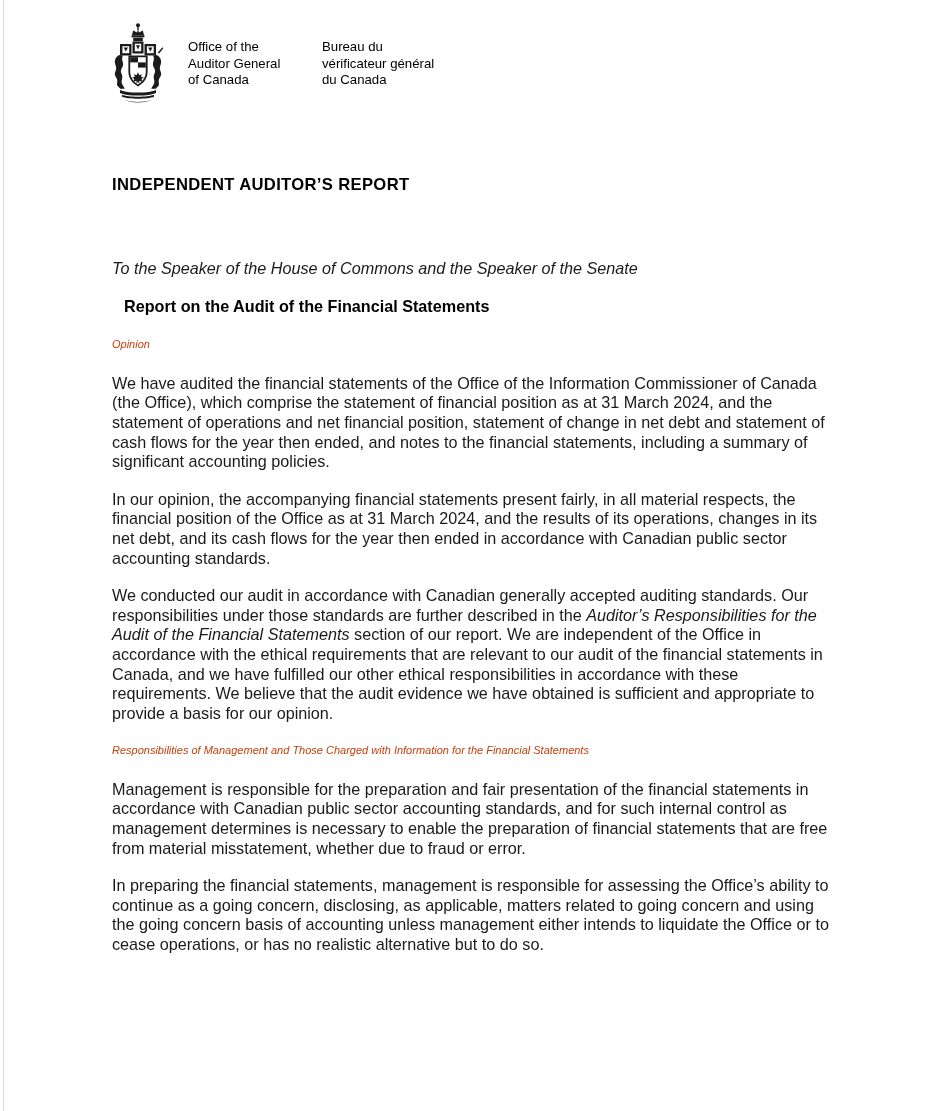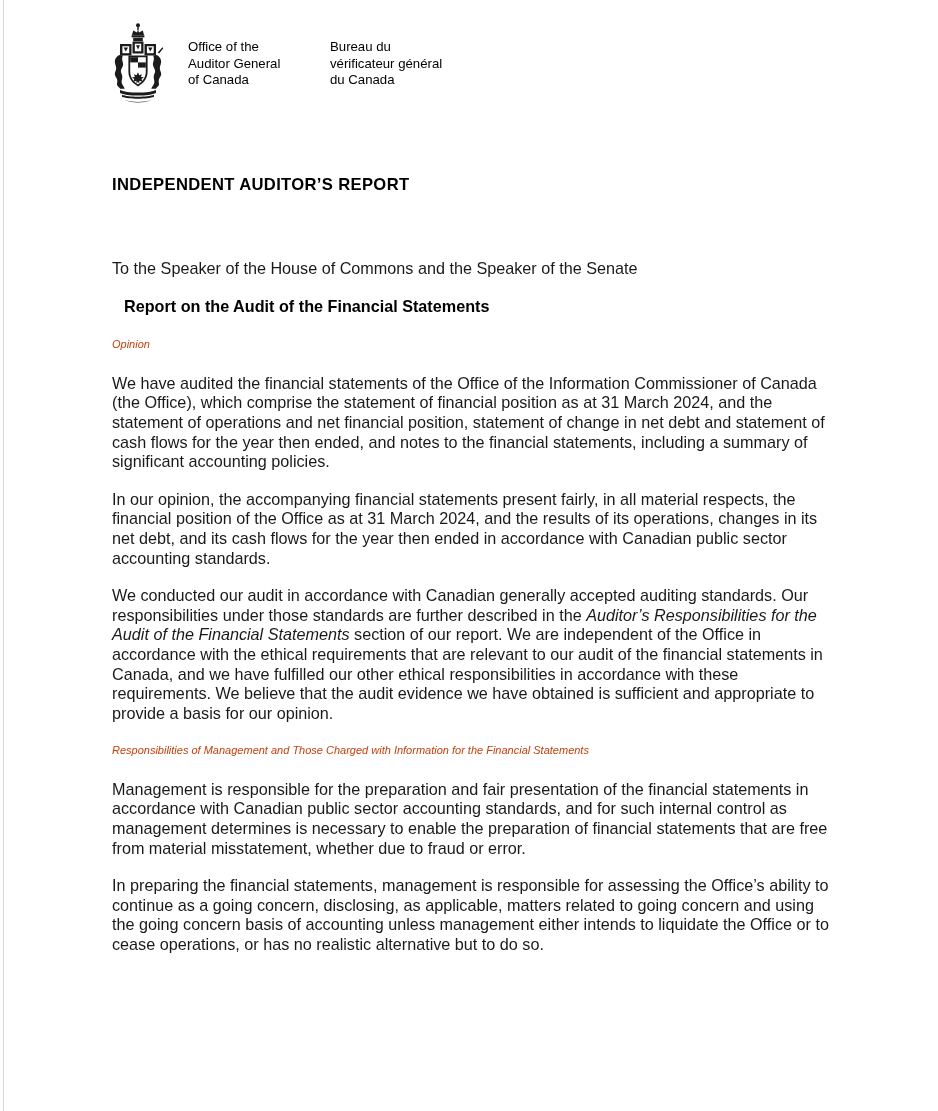--- a/index.html
+++ b/index.html
@@ -44,30 +44,29 @@
     height: 84px;
     flex: 0 0 auto;
     margin-right: 18px;
   }
   .coat-of-arms svg { display: block; width: 64px; height: 84px; }
 
   .wordmark {
     display: flex;
     align-items: flex-start;
     padding-top: 17px;
-    gap: 28px;
   }
   .wordmark-col {
     font-size: 13.2px;
     line-height: 16.5px;
     color: #000000;
     white-space: pre-line;
   }
   .wordmark-col.en { width: 114px; }
-  .wordmark-col.fr { width: 170px; }
+  .wordmark-col.fr { width: 170px; margin-left: 20px; }
 
   
   .doc {
     position: absolute;
     left: 112px;
     top: 175px;
     width: 718px;
   }
   .doc-title {
     font-size: 16.6px;
@@ -76,21 +75,21 @@
     color: #000000;
     margin: 0 0 64px 0;
     line-height: 20px;
   }
   p.para {
     font-size: 16.2px;
     line-height: 19.6px;
     margin: 0 0 18px 0;
     color: #1a1a1a;
   }
-  p.addressee { margin-bottom: 18px; }
+  p.addressee { margin-bottom: 18px; font-style: italic; }
   h2.sub-bold {
     font-size: 16.2px;
     font-weight: bold;
     line-height: 19.6px;
     margin: 0 0 19px 12px;
     color: #000000;
   }
   h3.sub-italic {
     font-size: 11px;
     font-weight: normal;

